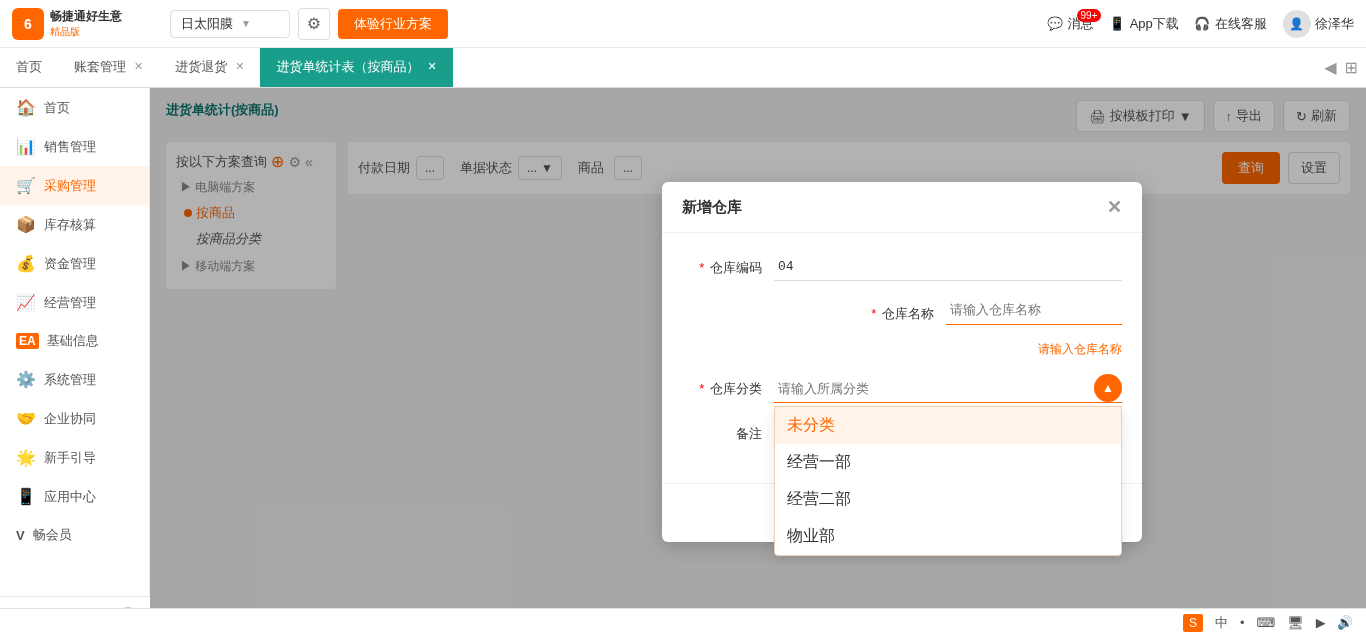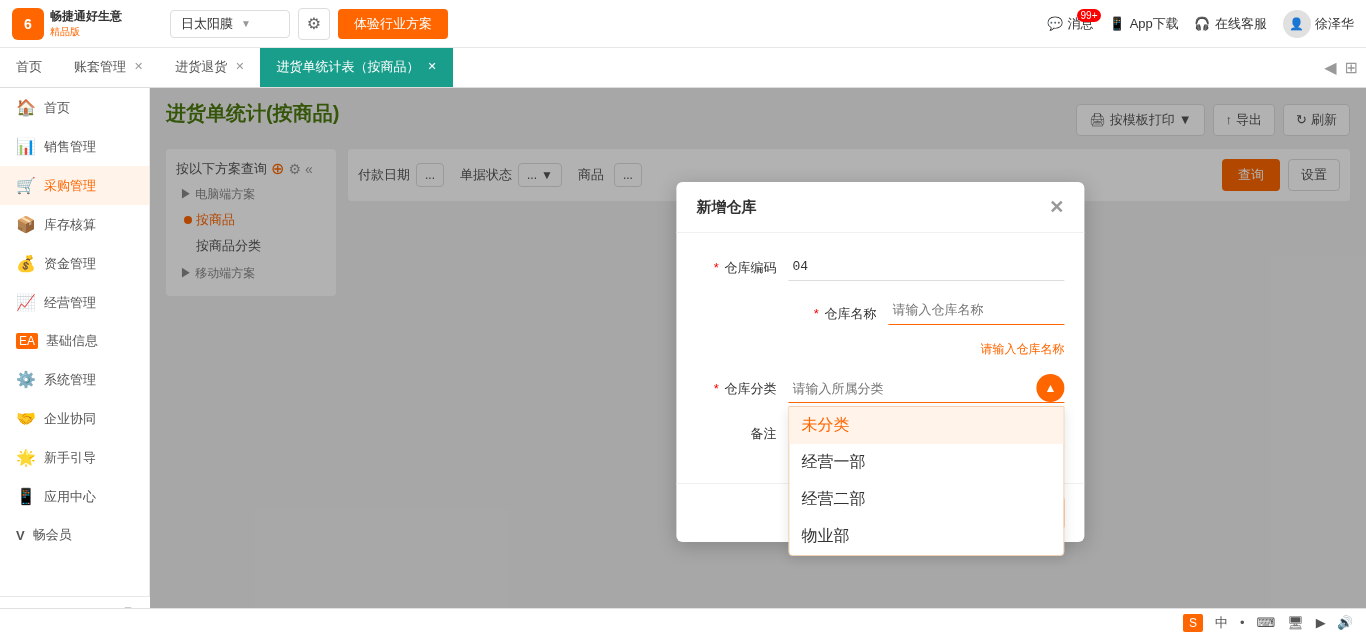--- a/index.html
+++ b/index.html
@@ -125,21 +125,21 @@
     
     .content-area {
       flex: 1;
       background: #f0f0f0;
       padding: 12px 16px;
       position: relative;
       overflow: hidden;
     }
 
     .page-title {
-      font-size: 20px; font-weight: bold; color: #4d7c0f;
+      font-size: 13px; font-weight: bold; color: #0f766e;
       margin-bottom: 12px;
     }
     .toolbar-right { margin-left: auto; display: flex; gap: 8px; align-items: center; }
 
     .btn-orange {
       background: #f60; color: #fff;
       border: none; border-radius: 4px;
       padding: 6px 16px; font-size: 13px; cursor: pointer;
     }
     .btn-outline {
@@ -163,21 +163,21 @@
       position: absolute; top: 0; left: 0; right: 0; bottom: 0;
       background: rgba(0,0,0,0.3);
       z-index: 100;
     }
 
     
     .modal {
       position: absolute;
       top: 50%; left: 50%;
       transform: translate(-20%, -50%);
-      width: 408px;
+      width: 480px;
       background: #fff;
       border-radius: 6px;
       box-shadow: 0 4px 20px rgba(0,0,0,0.2);
       z-index: 101;
     }
     .modal-header {
       display: flex; align-items: center; justify-content: space-between;
       padding: 14px 20px;
       border-bottom: 1px solid #f0f0f0;
       font-size: 15px; font-weight: bold; color: #333;
@@ -338,21 +338,21 @@
     </div>
     <div class="sidebar-item">
       <span class="icon">💰</span>
       <span>资金管理</span>
     </div>
     <div class="sidebar-item">
       <span class="icon">📈</span>
       <span>经营管理</span>
     </div>
     <div class="sidebar-item">
-      <span class="icon" style="font-size:12px;background:#f60;color:#fff;border-radius:2px;padding:1px 3px;">EA</span>
+      <span class="icon" style="font-size:12px;background:#f60;color:#fff;border-radius:2px;padding:1px 3px;font-weight:bold;">EA</span>
       <span>基础信息</span>
     </div>
     <div class="sidebar-item">
       <span class="icon">⚙️</span>
       <span>系统管理</span>
     </div>
     <div class="sidebar-item">
       <span class="icon">🤝</span>
       <span>企业协同</span>
     </div>
@@ -404,21 +404,21 @@
           <span class="plus-icon">⊕</span>
           <span style="font-size:14px;color:#999;cursor:pointer;">⚙</span>
           <span style="font-size:14px;color:#999;cursor:pointer;">«</span>
         </div>
 
         <div style="font-size:12px;color:#888;margin-bottom:4px;padding-left:4px;">▶ 电脑端方案</div>
         <div class="tree-item active">
           <span class="dot"></span>
           <span>按商品</span>
         </div>
-        <div class="tree-item" style="padding-left:20px;">
+        <div class="tree-item" style="padding-left:20px;font-style:italic;">
           <span>按商品分类</span>
         </div>
         <div style="font-size:12px;color:#888;margin-top:6px;margin-bottom:4px;padding-left:4px;">▶ 移动端方案</div>
       </div>
 
       <div style="flex:1;">
         <div style="background:#fff;border-radius:4px;padding:10px;margin-bottom:8px;">
           <div style="display:flex;gap:16px;align-items:center;">
             <div style="display:flex;align-items:center;gap:6px;font-size:13px;color:#555;">
               <span>付款日期</span>

